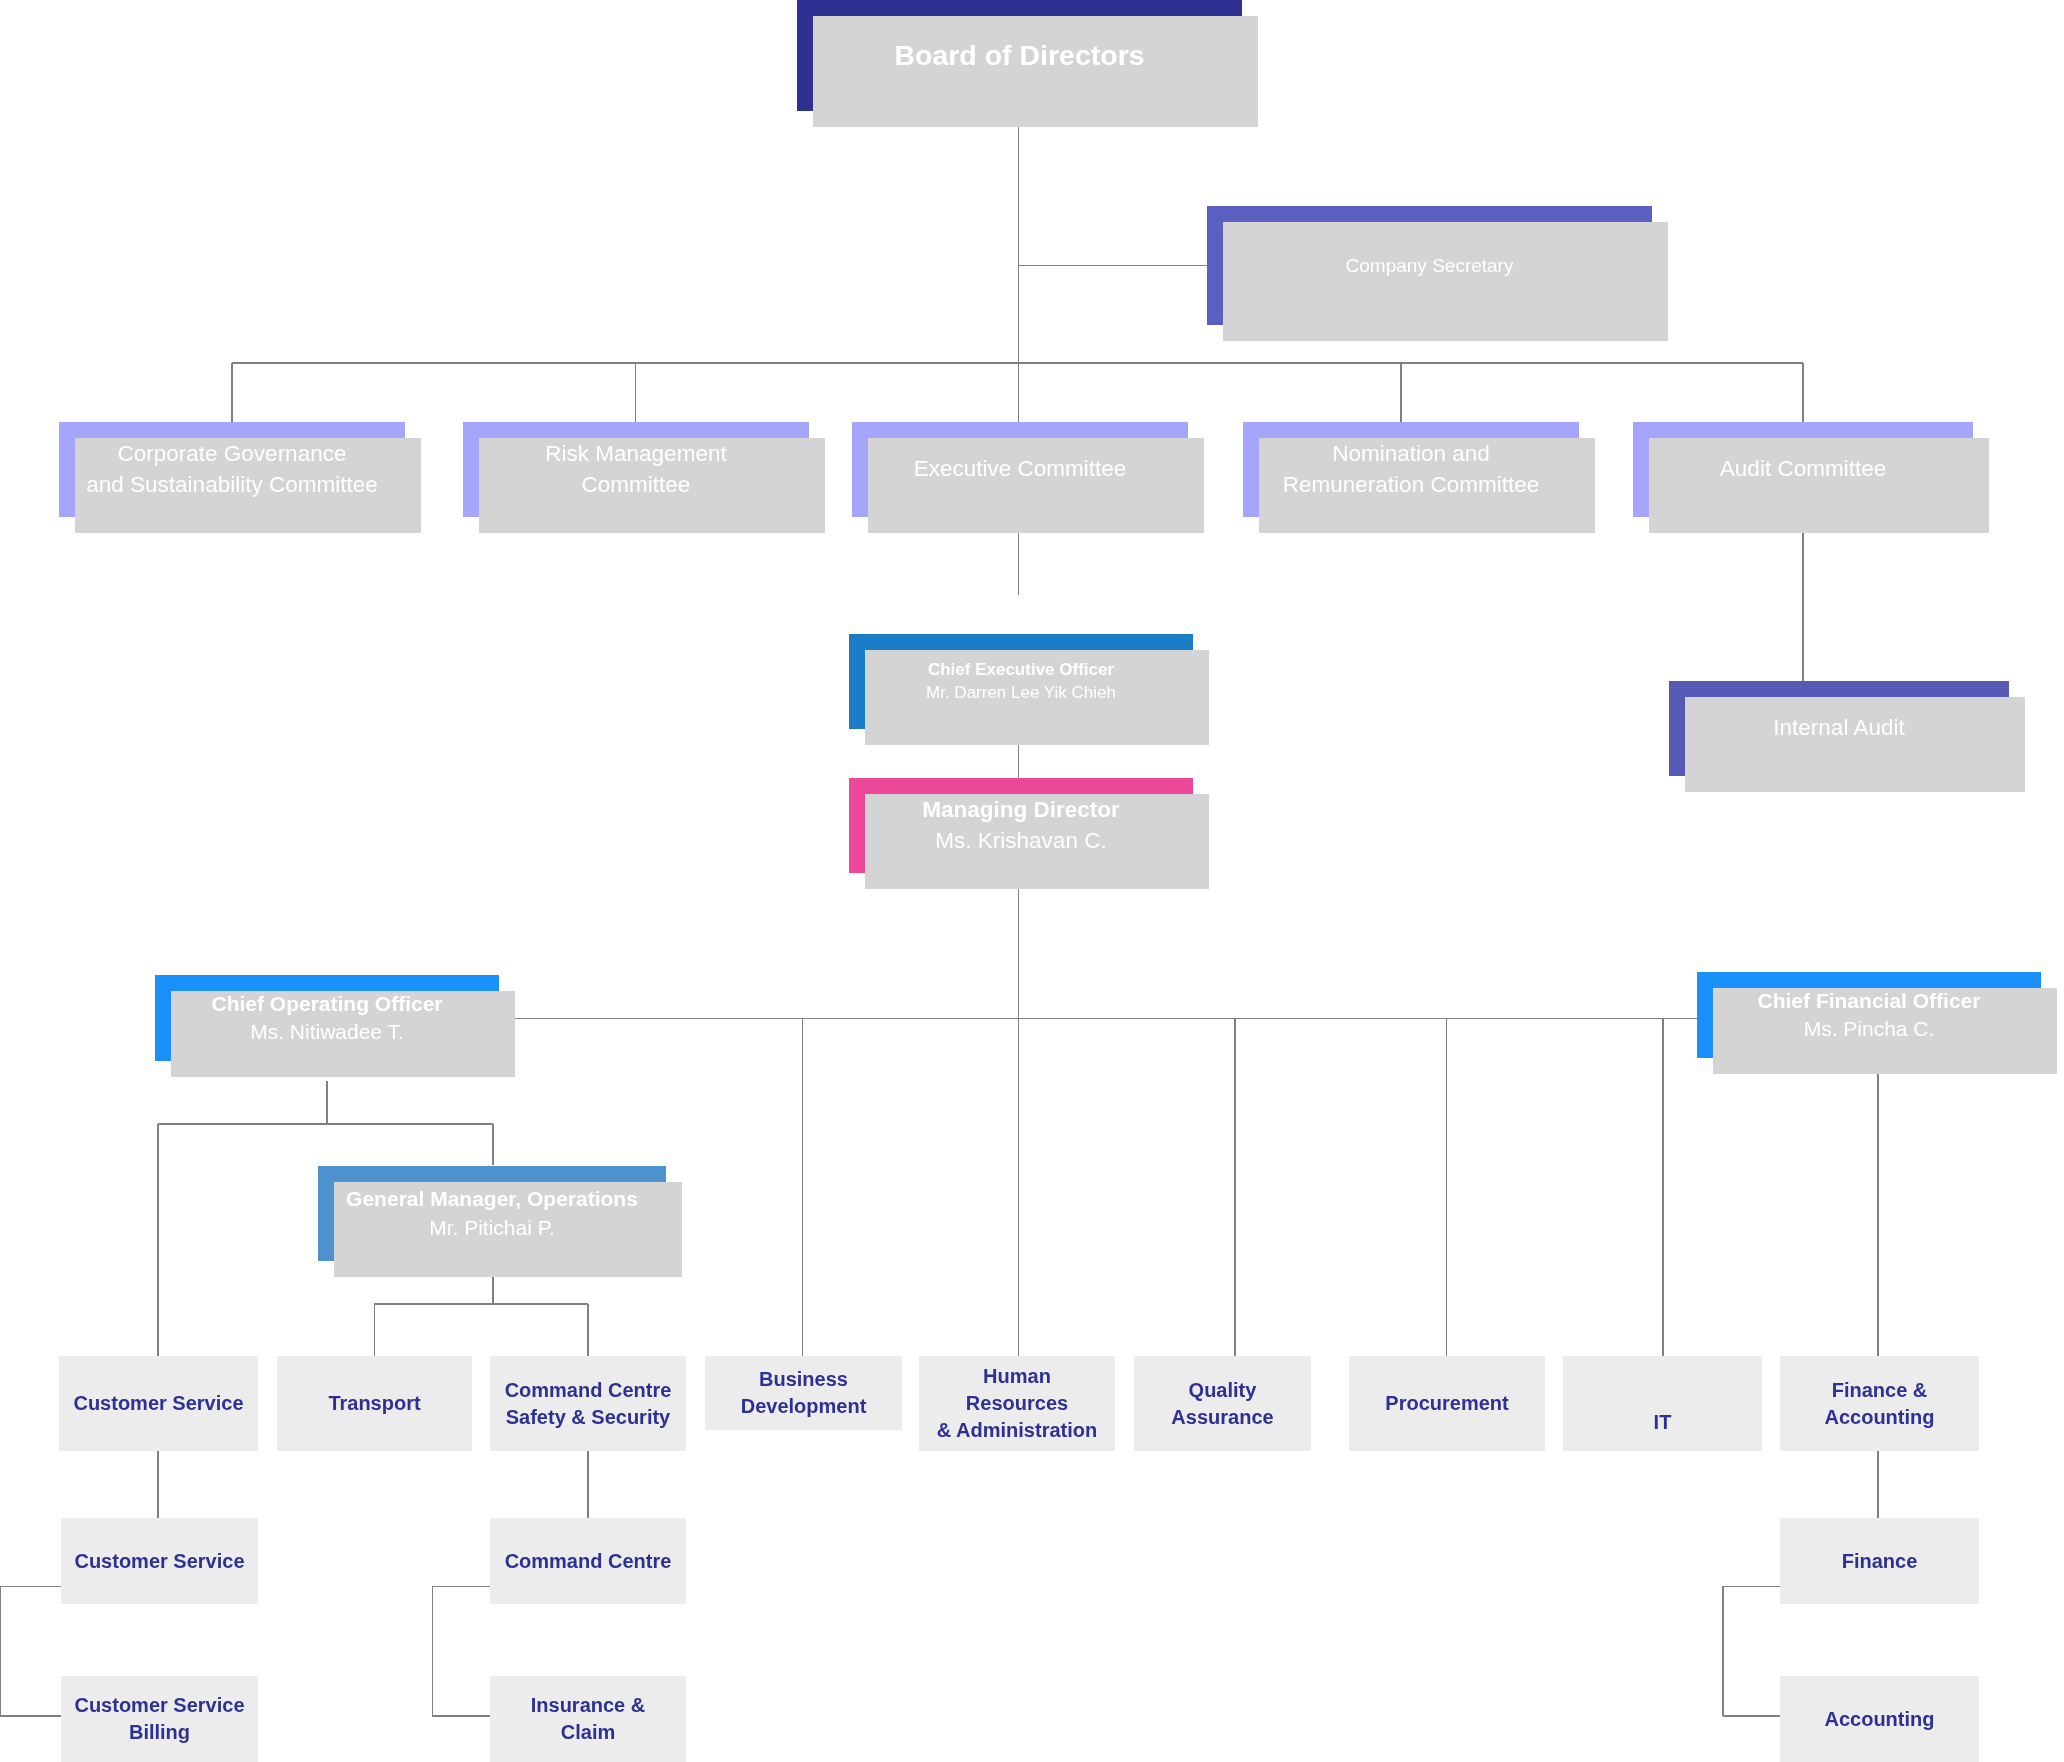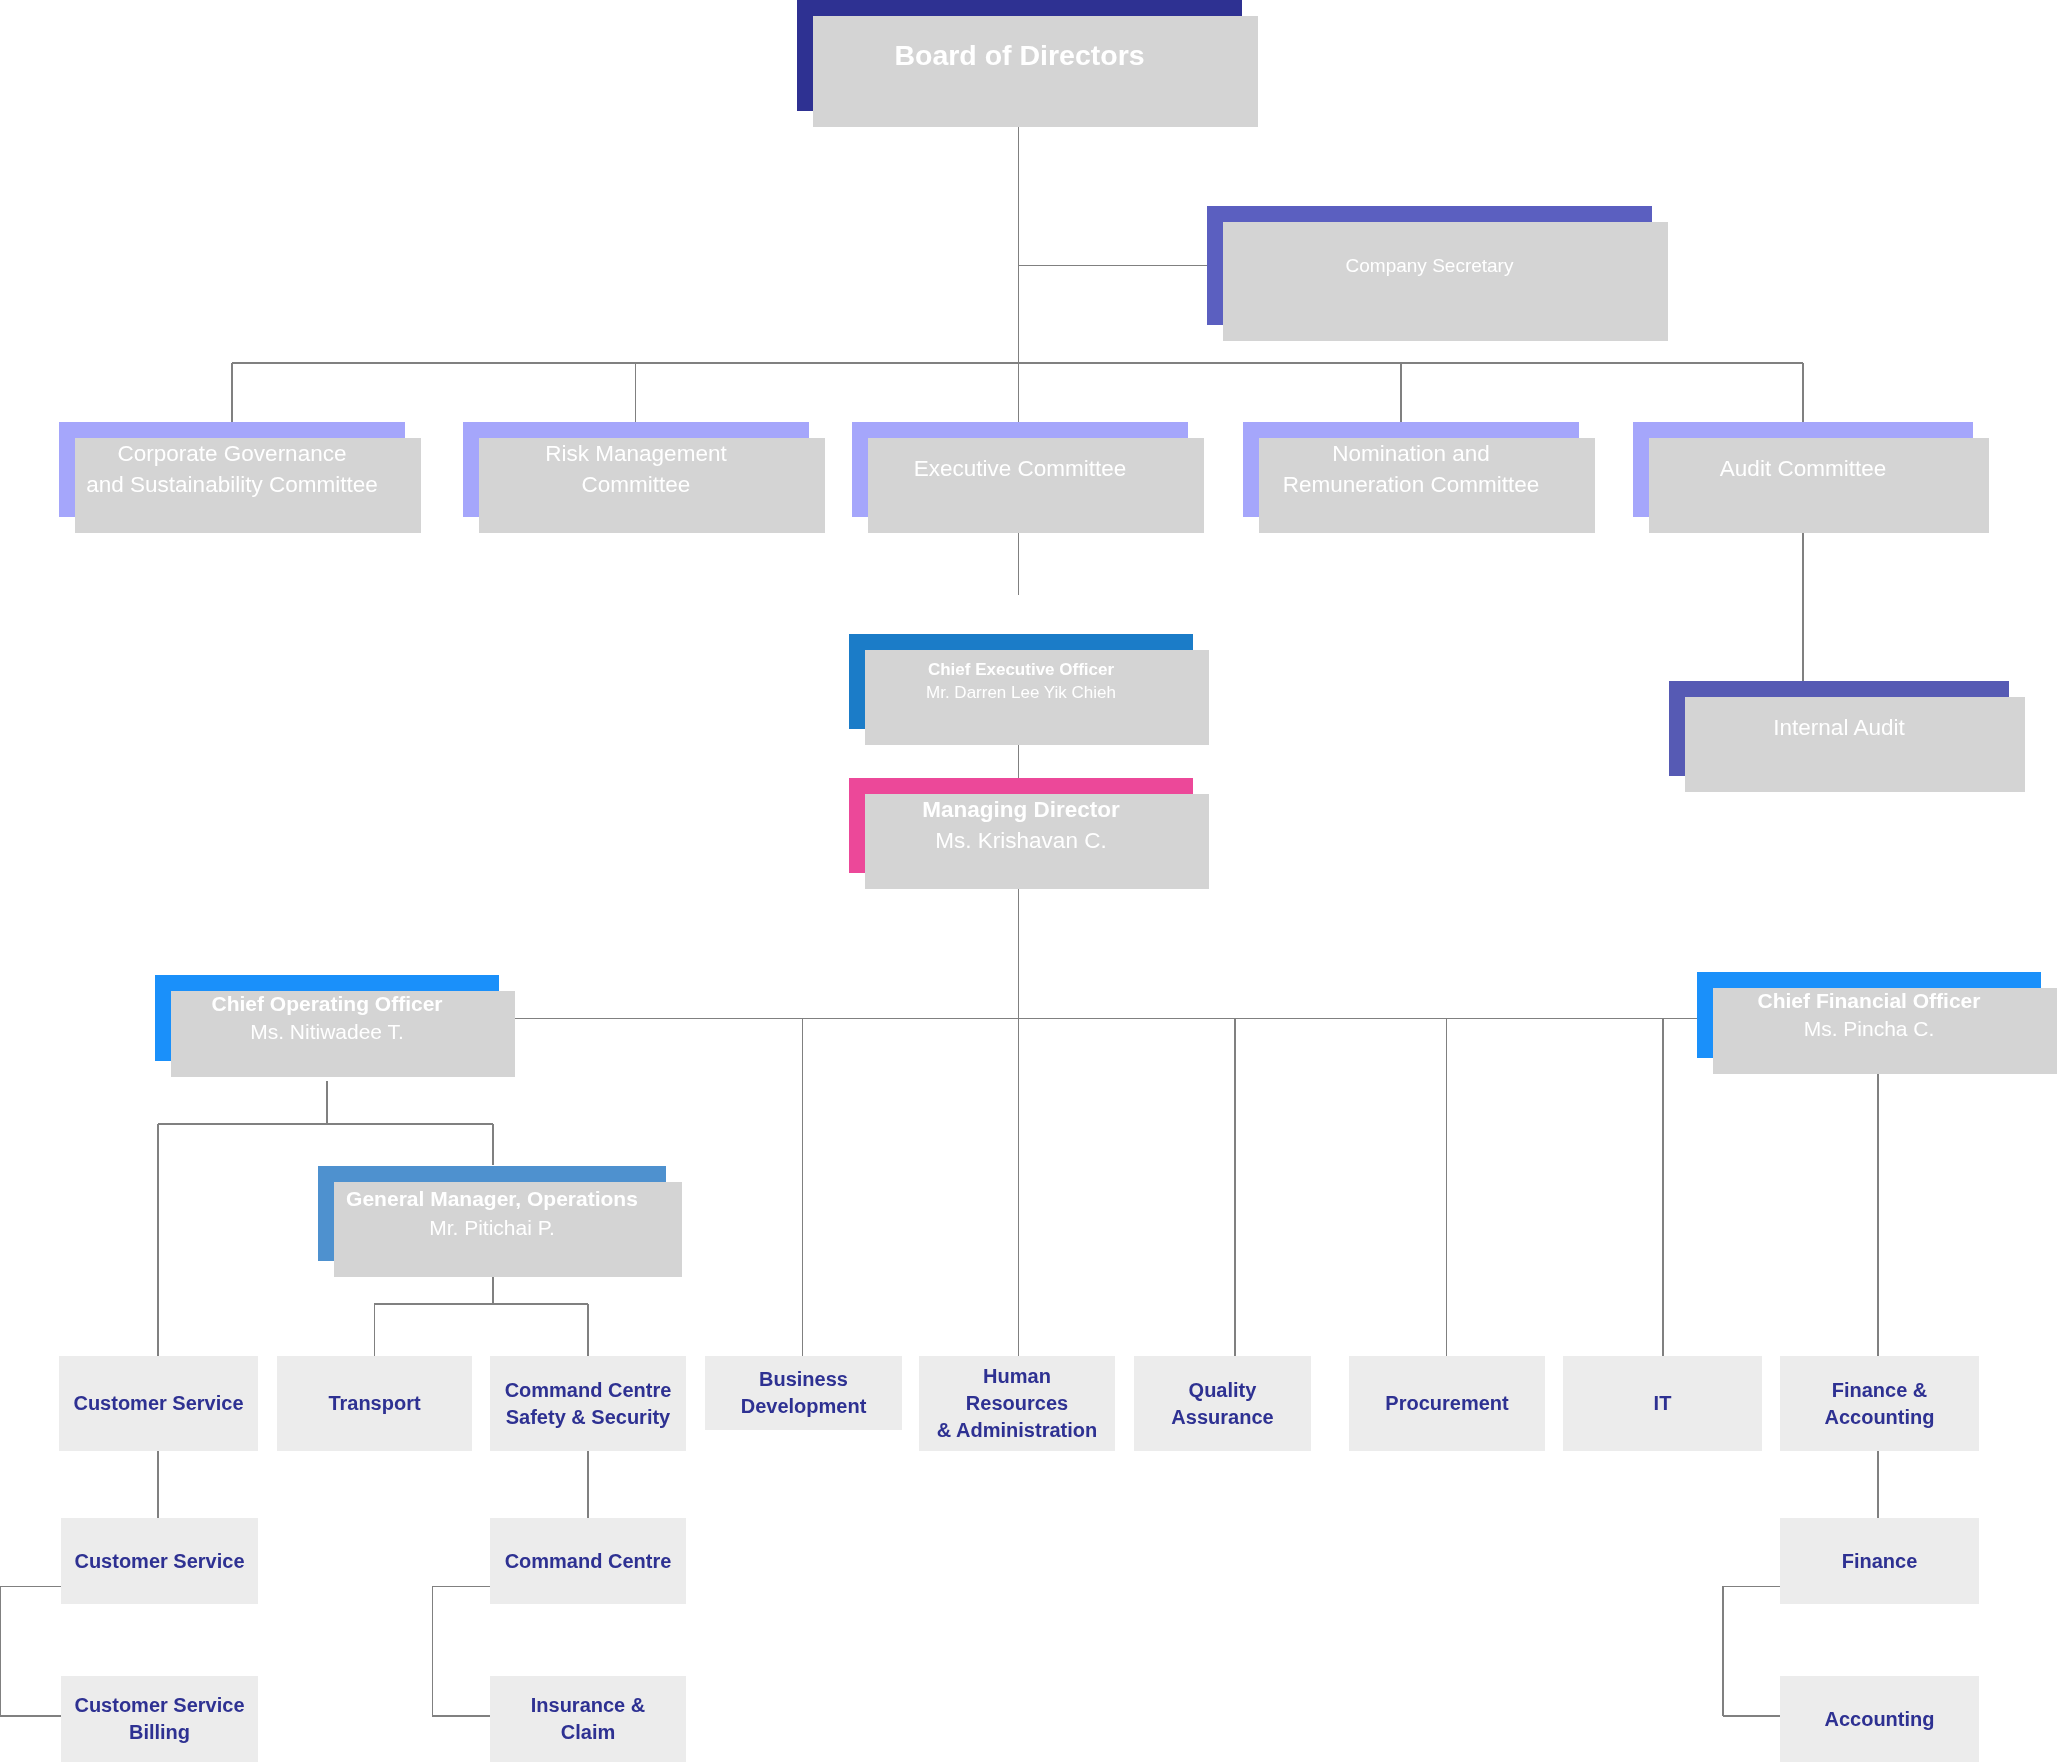--- a/index.html
+++ b/index.html
@@ -264,21 +264,21 @@
 
   <div class="node v-dept" style="left:1134px; top:1356px; width:177px; height:95px;">
     <span class="title">Quality</span>
     <span class="title">Assurance</span>
   </div>
 
   <div class="node v-dept" style="left:1349px; top:1356px; width:196px; height:95px;">
     <span class="title">Procurement</span>
   </div>
 
-  <div class="node v-dept" style="left:1563px; top:1356px; width:199px; height:95px;">
+  <div class="node v-dept" style="left:1563px; top:1356px; width:199px; height:95px;justify-content:flex-end;">
     <span class="title">IT</span>
   </div>
 
   <div class="node v-dept" style="left:1780px; top:1356px; width:199px; height:95px;">
     <span class="title">Finance &amp;</span>
     <span class="title">Accounting</span>
   </div>
 
   <div class="node v-dept" style="left:61px; top:1518px; width:197px; height:86px;">
     <span class="title">Customer Service</span>

